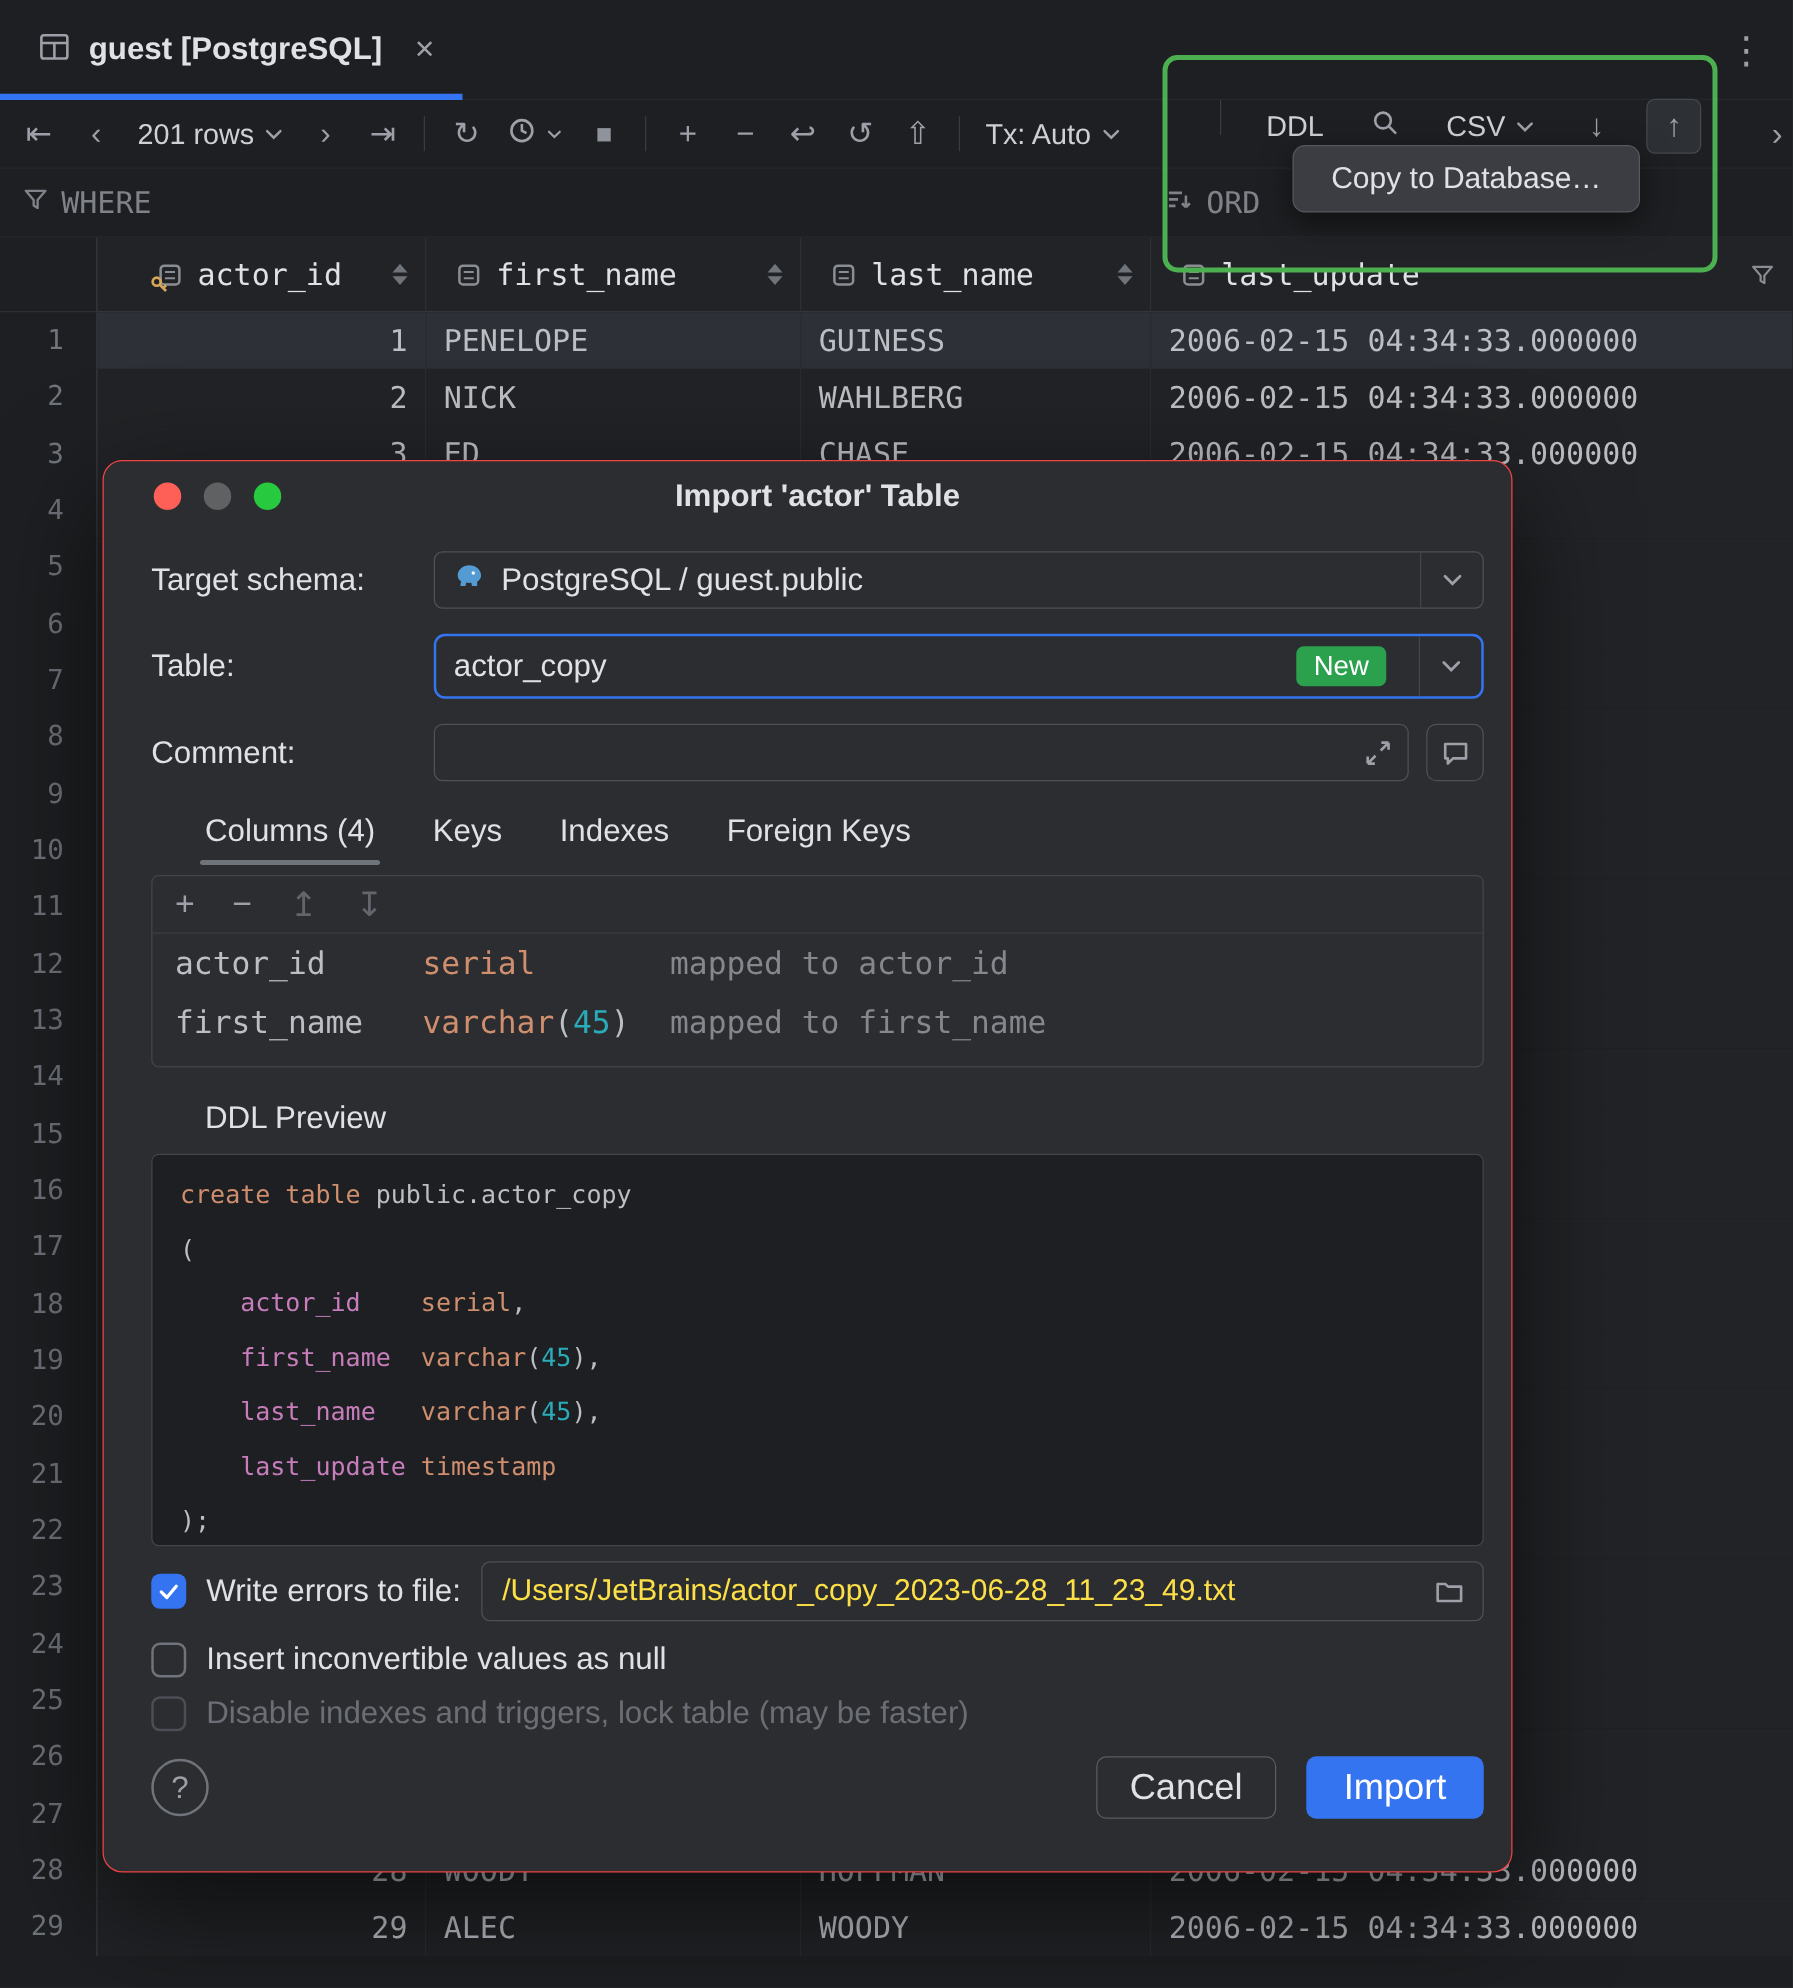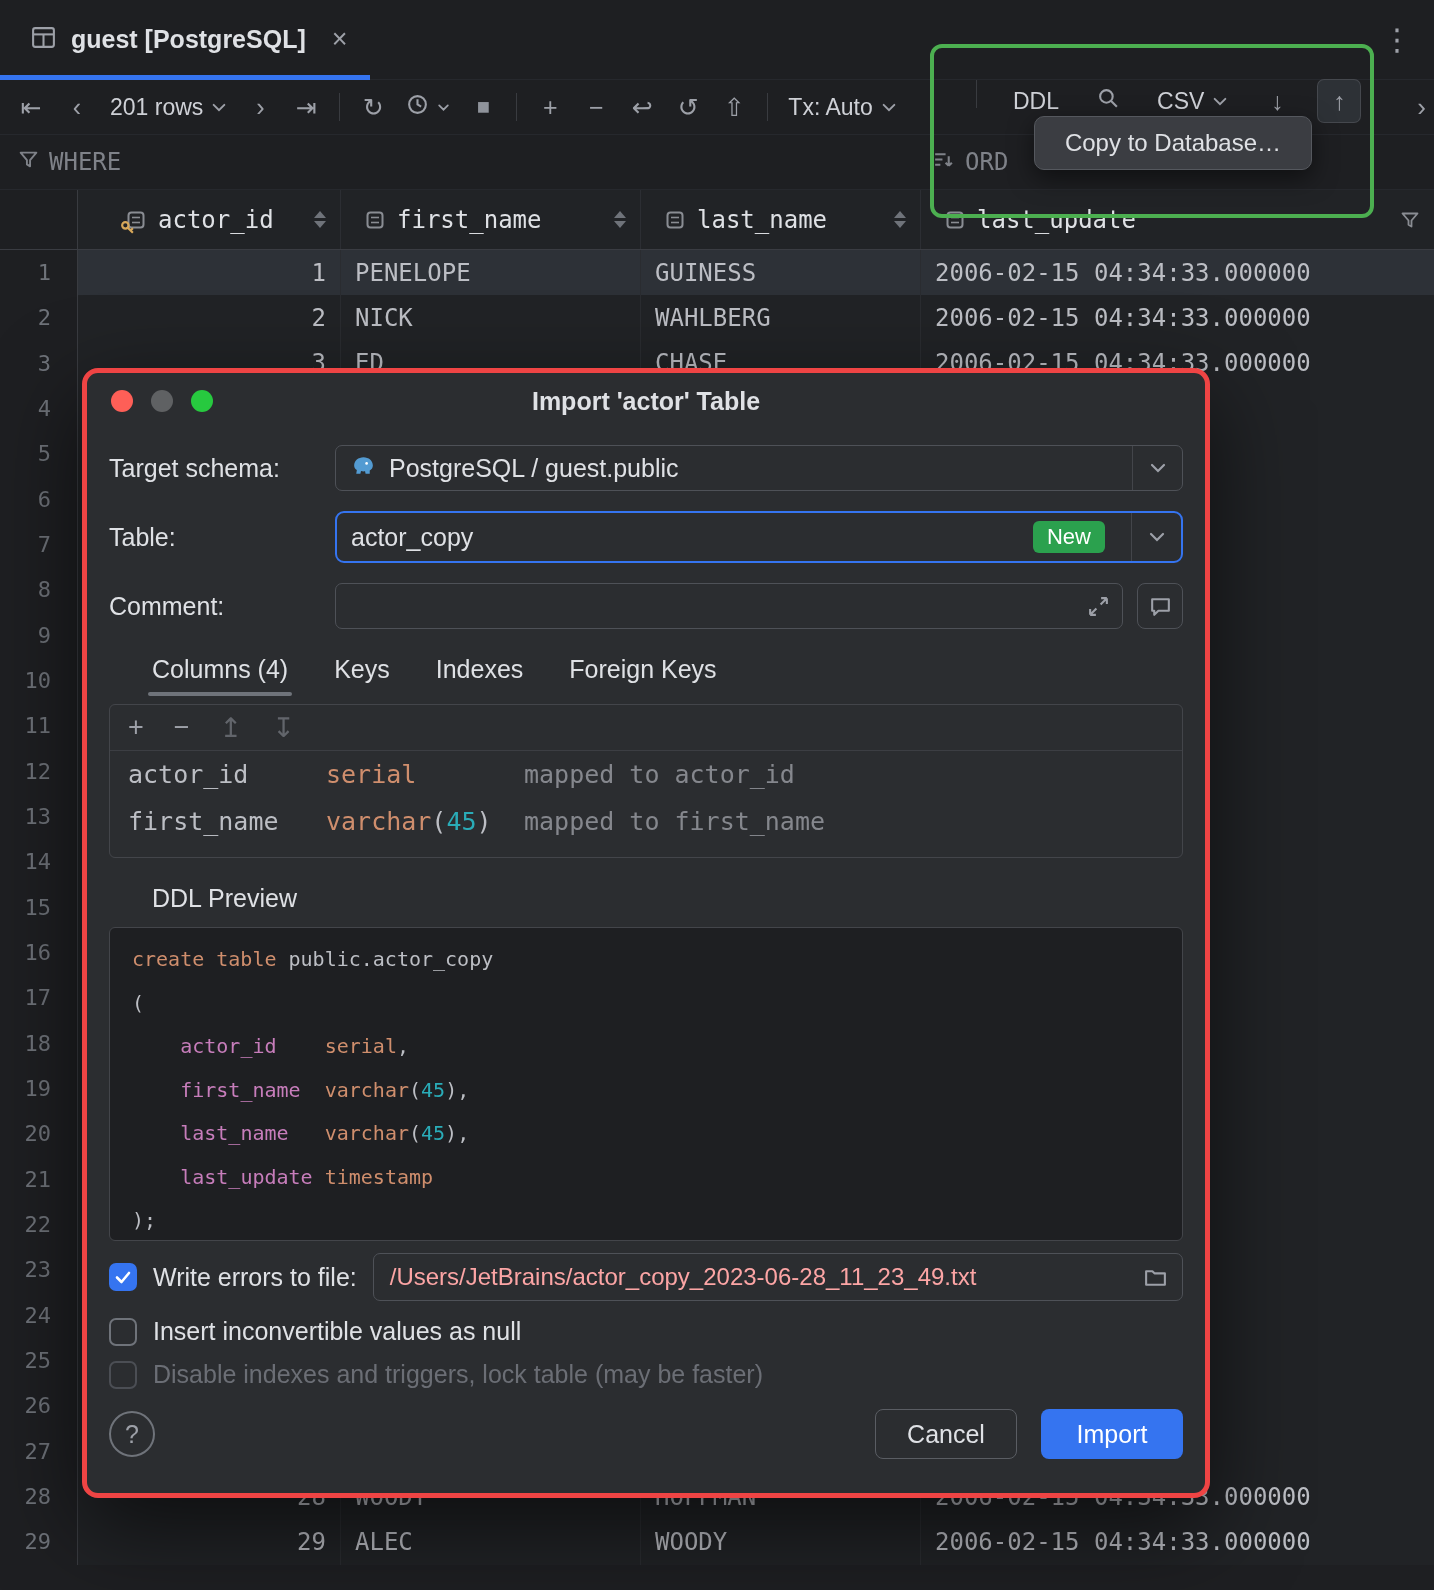--- a/index.html
+++ b/index.html
@@ -59,21 +59,21 @@
   .cell.c0 { width:263px; justify-content:flex-end; }
   .cell.c1 { width:300px; }
   .cell.c2 { width:280px; }
   .cell.c3 { flex:1; border-right:none; }
 
   
   .greenbox { position:absolute; left:930px; top:44px; width:444px; height:174px; border:4px solid var(--annotation-green); border-radius:12px; z-index:40; pointer-events:none; }
   .tooltip { position:absolute; left:1034px; top:116px; width:278px; height:54px; background:#3b3d42; border:1px solid #55585e; border-radius:10px; display:flex; align-items:center; justify-content:center; font-size:24px; color:#dfe1e5; z-index:45; box-shadow:0 8px 24px rgba(0,0,0,.5); }
 
   
-  .dialog { position:absolute; left:82px; top:368px; width:1128px; height:1130px; background:#2b2d30; border:5px solid #ef4444; border-radius:16px; box-shadow:0 30px 90px rgba(0,0,0,.6); z-index:50; }
+  .dialog { position:absolute; left:82px; top:368px; width:1128px; height:1130px; background:#2b2d30; border:1px solid #ef4444; border-radius:16px; box-shadow:0 30px 90px rgba(0,0,0,.6); z-index:50;padding-left:16px; }
   .dlg-titlebar { height:56px; position:relative; display:flex; align-items:center; justify-content:center; }
   .traffic { position:absolute; left:24px; top:0; height:100%; display:flex; align-items:center; gap:18px; }
   .light { width:22px; height:22px; border-radius:50%; }
   .light.red { background:#fe5f57; }
   .light.gray { background:#5f6163; }
   .light.green { background:#27c93f; }
   .dlg-title { font-size:25px; font-weight:700; color:#dfe1e5; }
   .dlg-body { padding:0 22px; }
 
   .frow { display:flex; align-items:center; }
@@ -114,27 +114,27 @@
   .tk-pl { color:#bcbec4; }
 
   .optrow { display:flex; align-items:center; margin-top:12px; font-size:25px; color:#dfe1e5; }
   .optrow.two { margin-top:16px; }
   .optrow.three { margin-top:14px; color:#6b6e75; }
   .cb { width:28px; height:28px; border-radius:7px; flex:none; }
   .cb.checked { background:var(--accent); display:flex; align-items:center; justify-content:center; }
   .cb.un { border:2px solid #6f737a; }
   .cb.dis { border:2px solid #4b4e54; }
   .opt-label { margin-left:16px; }
-  .path-input { flex:1; margin-left:16px; height:48px; border:1px solid #4e5157; border-radius:7px; display:flex; align-items:center; padding:0 14px 0 16px; font-size:24px; font-weight:500; color:#fca5a5; }
+  .path-input { flex:1; margin-left:16px; height:48px; border:1px solid #4e5157; border-radius:7px; display:flex; align-items:center; padding:0 14px 0 16px; font-size:24px; font-weight:500; color:#fde047; }
   .path-input .folder { margin-left:auto; display:flex; }
 
   .dfooter { display:flex; align-items:center; margin-top:20px; gap:24px; }
   .help-btn { width:46px; height:46px; border:2px solid #6f737a; border-radius:50%; color:#9da0a8; font-size:25px; display:flex; align-items:center; justify-content:center; }
   .dspacer { flex:1; }
-  .btn { height:50px; min-width:142px; border-radius:8px; font-size:25px; display:flex; align-items:center; justify-content:center; padding:0 26px; }
+  .btn { height:50px; min-width:142px; border-radius:8px; font-size:29px; display:flex; align-items:center; justify-content:center; padding:0 26px; }
   .btn.secondary { border:1px solid #5a5d63; color:#dfe1e5; }
   .btn.primary { background:var(--accent); color:#fff; }
 </style>
 </head>
 <body>
 
 <div class="app">
 
   <header class="tabbar">
     <div class="tab">

